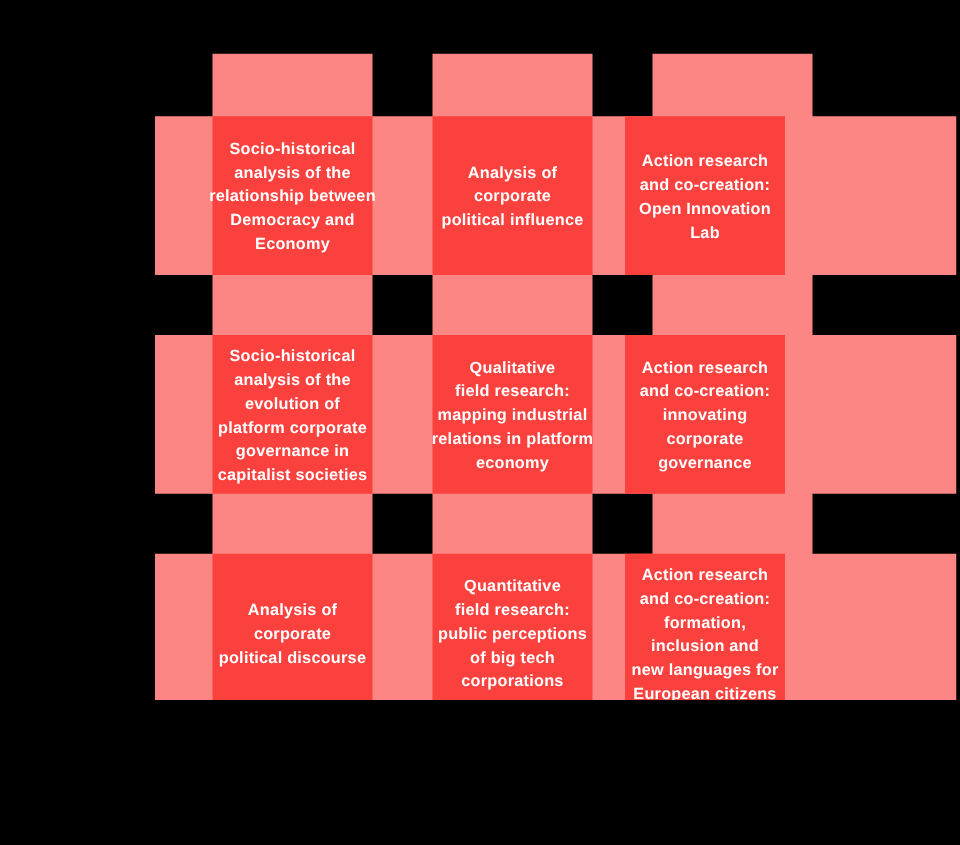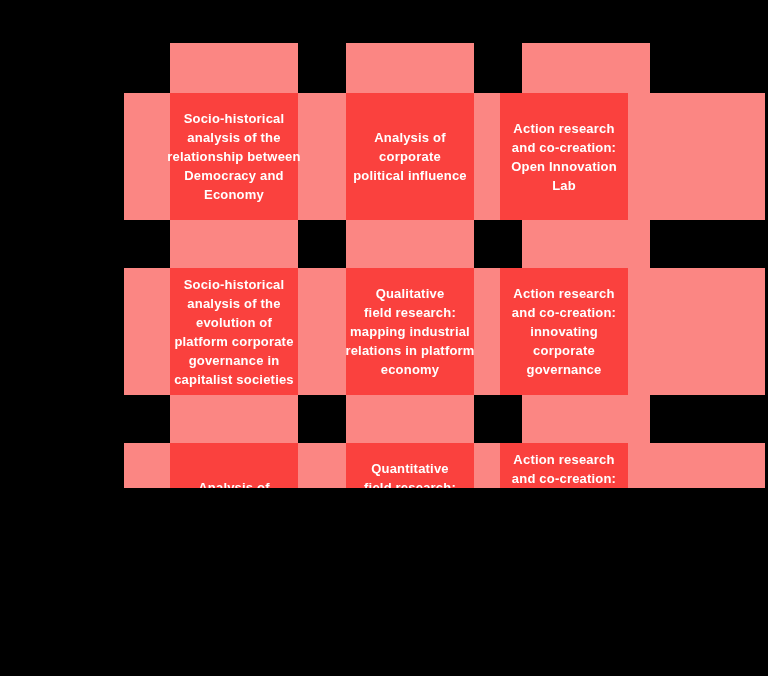--- a/index.html
+++ b/index.html
@@ -3,21 +3,21 @@
 <meta charset="utf-8">
 <style>
   html, body {
     margin: 0;
     padding: 0;
     background: #000;
   }
   .canvas {
     position: relative;
     width: 768px;
-    height: 488px;
+    height: 560px;
     background: var(--bg, #000);
     overflow: hidden;
     font-family: "Liberation Sans", "DejaVu Sans", sans-serif;
   }
   
   .vbar {
     position: absolute;
     top: 43px;
     height: 627px;
     width: 128px;

